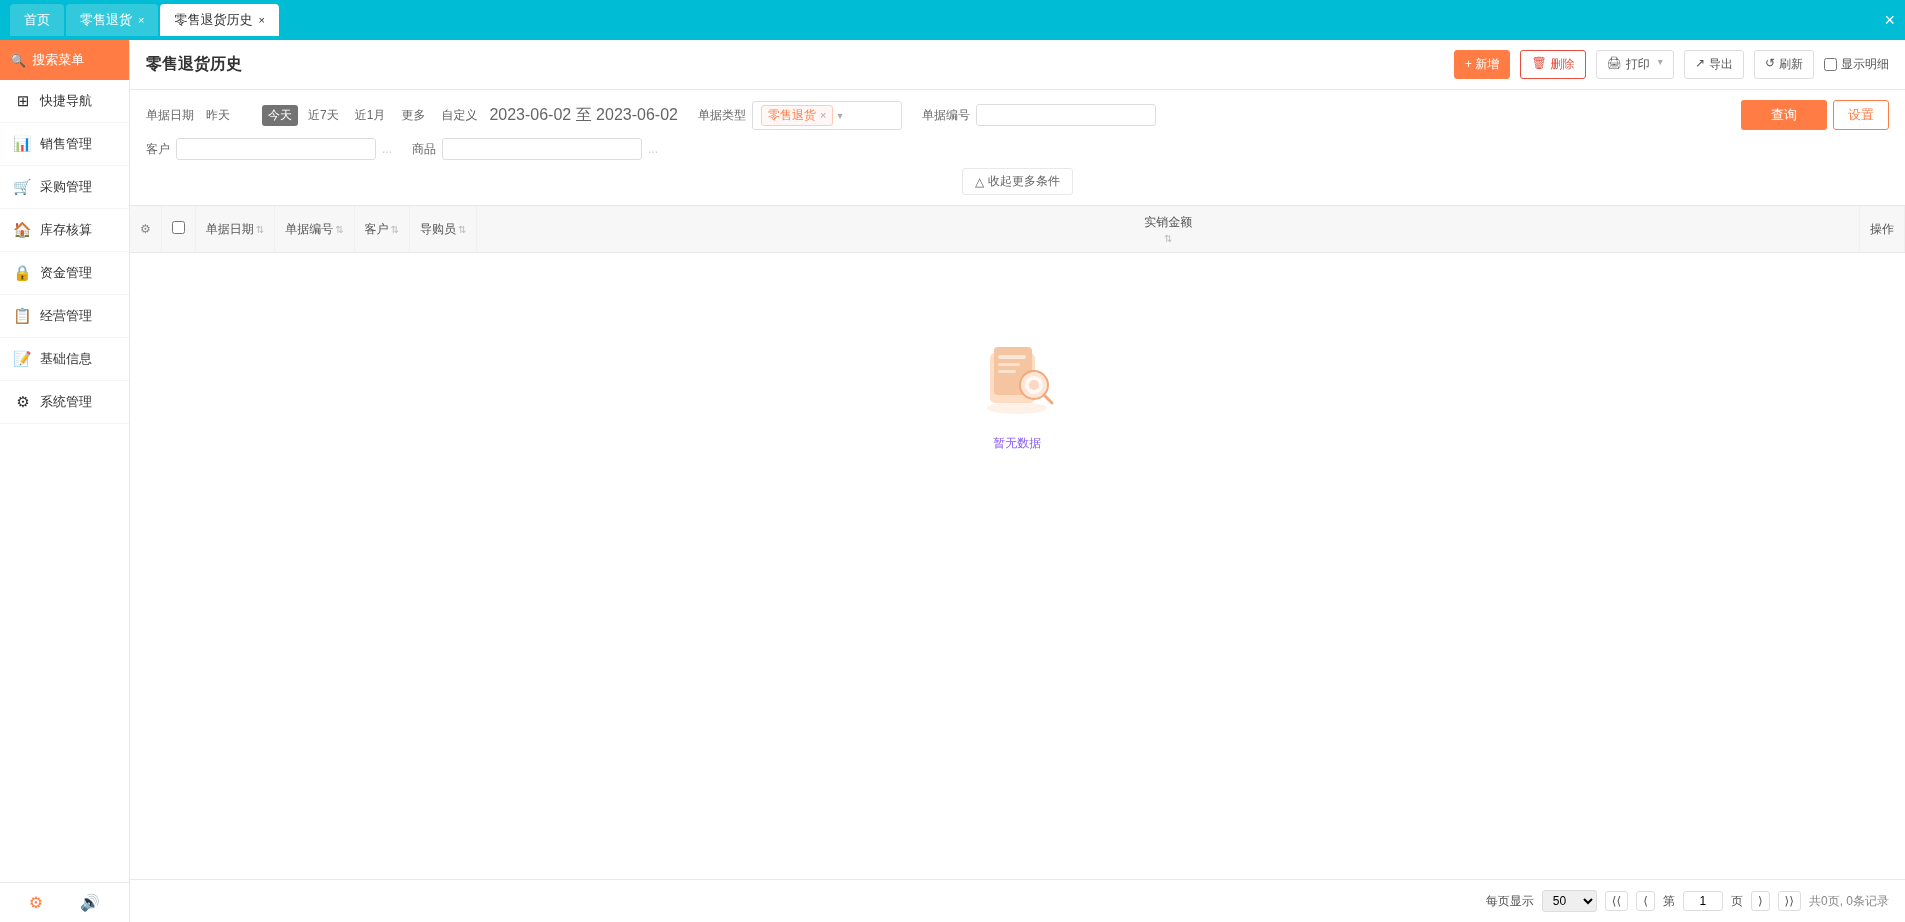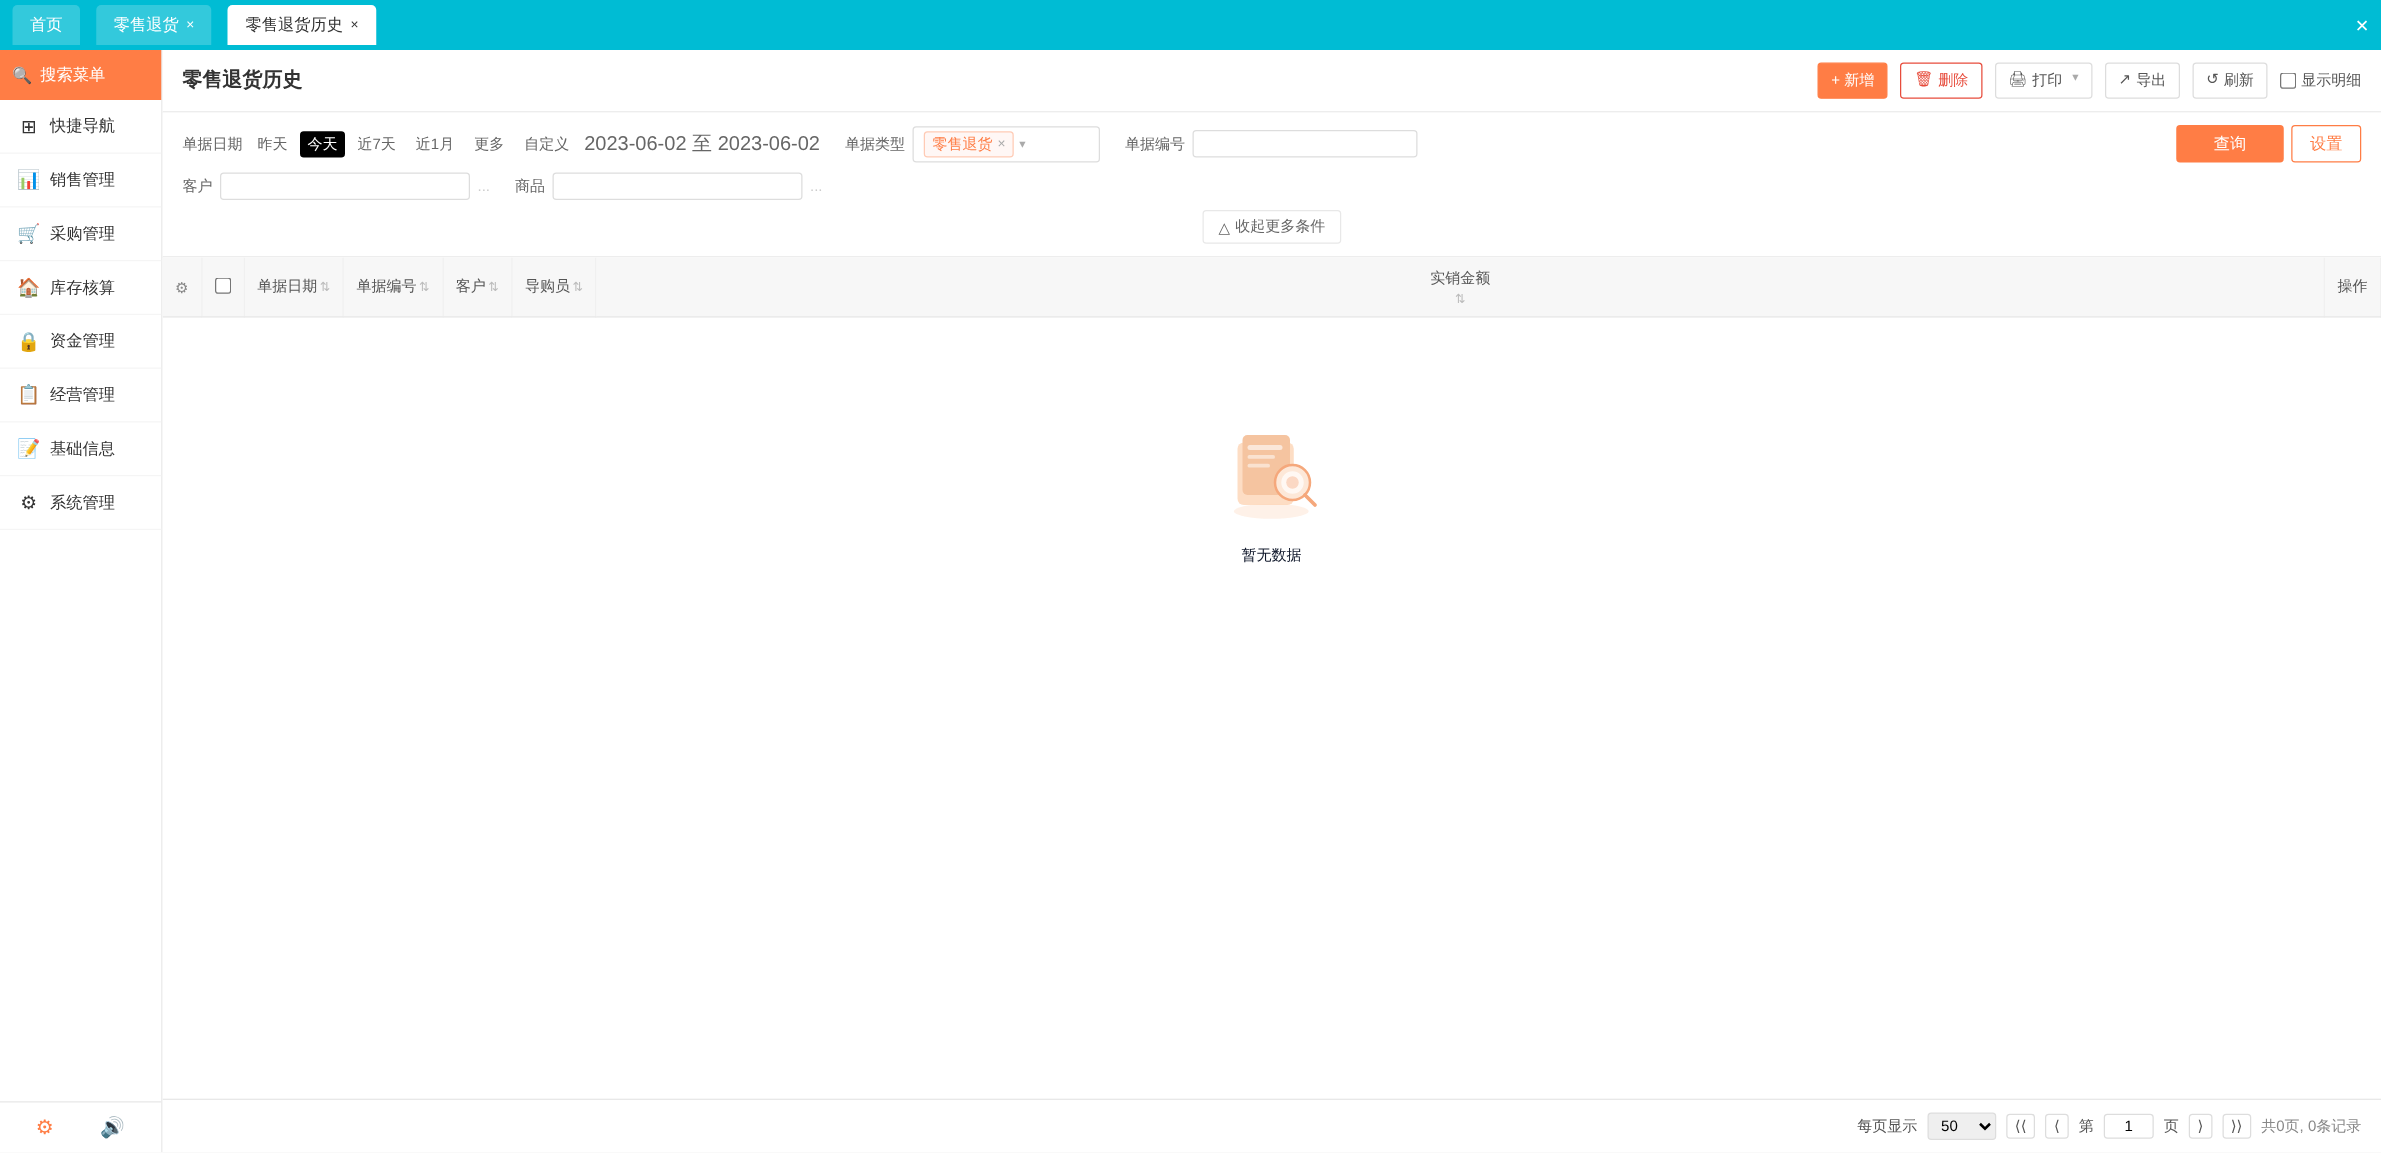--- a/index.html
+++ b/index.html
@@ -1,20 +1,20 @@
 <!DOCTYPE html>
 <html><head>
   <meta charset="utf-8">
   <style>
     * { box-sizing: border-box; margin: 0; padding: 0; }
     body { font-family: 'Microsoft YaHei', Arial, sans-serif; font-size: 13px; background: #f5f5f5; color: #333; display: flex; flex-direction: column; height: 922px; overflow: hidden; }
 
     
     .top-bar { background: #00bcd4; display: flex; align-items: center; height: 40px; padding: 0 10px; flex-shrink: 0; }
-    .top-bar-tabs { display: flex; align-items: center; flex: 1; gap: 13px; }
+    .top-bar-tabs { display: flex; align-items: center; flex: 1; gap: 2px; }
     .tab { display: flex; align-items: center; padding: 0 14px; height: 32px; border-radius: 4px 4px 0 0; font-size: 13px; cursor: pointer; gap: 6px; color: #fff; }
     .tab.active { background: #fff; color: #333; }
     .tab.inactive { background: rgba(255,255,255,0.2); color: #fff; }
     .tab-close { font-size: 11px; color: inherit; cursor: pointer; }
     .top-bar-close { color: #fff; font-size: 18px; cursor: pointer; margin-left: auto; }
 
     
     .main-layout { display: flex; flex: 1; overflow: hidden; }
 
     
@@ -38,35 +38,35 @@
     .checkbox-display { display: flex; align-items: center; gap: 4px; font-size: 12px; color: #555; }
     .checkbox-display input { cursor: pointer; }
 
     
     .filter-area { background: #fff; padding: 10px 16px; border-bottom: 1px solid #e8e8e8; flex-shrink: 0; }
     .filter-row { display: flex; align-items: center; gap: 20px; margin-bottom: 8px; flex-wrap: wrap; }
     .filter-item { display: flex; align-items: center; gap: 6px; }
     .filter-label { font-size: 12px; color: #666; white-space: nowrap; }
     .date-filter { display: flex; align-items: center; gap: 4px; }
     .date-btn { padding: 2px 6px; font-size: 12px; cursor: pointer; color: #666; border-radius: 3px; }
-    .date-btn.active { background: #000000; color: #fff; border-radius: 3px; }
+    .date-btn.active { background: #737373; color: #fff; border-radius: 3px; margin-left: 22px; }
     .date-range { font-size: 16px; color: #666; }
     .filter-select { display: flex; align-items: center; border: 1px solid #ddd; border-radius: 3px; padding: 3px 8px; min-width: 150px; background: #fff; cursor: pointer; }
     .filter-tag { background: #fff7f5; border: 1px solid #ffcbb5; border-radius: 3px; padding: 1px 6px; font-size: 12px; color: #ff7d45; display: flex; align-items: center; gap: 4px; }
     .filter-tag-close { cursor: pointer; color: #aaa; font-size: 11px; }
     .filter-dots { color: #ccc; font-size: 12px; }
     .filter-row2 { display: flex; align-items: center; gap: 20px; }
     .collapse-btn { display: flex; align-items: center; gap: 4px; color: #666; font-size: 12px; cursor: pointer; margin: 0 auto; padding: 4px 12px; border: 1px solid #e8e8e8; border-radius: 3px; background: #fff; }
     .filter-input-box { border: 1px solid #ddd; border-radius: 3px; padding: 3px 8px; font-size: 12px; background: #fff; min-width: 180px; }
 
     
     .table-area { flex: 1; overflow: auto; background: #fff; margin: 0; }
     .data-table { width: 100%; border-collapse: collapse; font-size: 12px; }
     .data-table th { background: #f7f7f7; border-bottom: 1px solid #e8e8e8; border-right: 1px solid #f0f0f0; padding: 8px 10px; text-align: left; font-weight: normal; color: #555; white-space: nowrap; }
-    .data-table td { border-bottom: 1px solid #f5f5f5; padding: 8px 10px; color: #0f172a; text-align: center; }
+    .data-table td { border-bottom: 1px solid #f5f5f5; padding: 8px 10px; color: #8b5cf6; text-align: center; }
     .th-sort { display: flex; align-items: center; gap: 2px; cursor: pointer; }
     .sort-icon { font-size: 10px; color: #bbb; }
     .th-gear { color: #888; cursor: pointer; }
     .th-check { width: 30px; }
     .th-ops { text-align: right; }
 
     
     .empty-state { display: flex; flex-direction: column; align-items: center; justify-content: center; padding: 80px 0; }
     .empty-icon { width: 90px; height: 90px; margin-bottom: 12px; }
 

